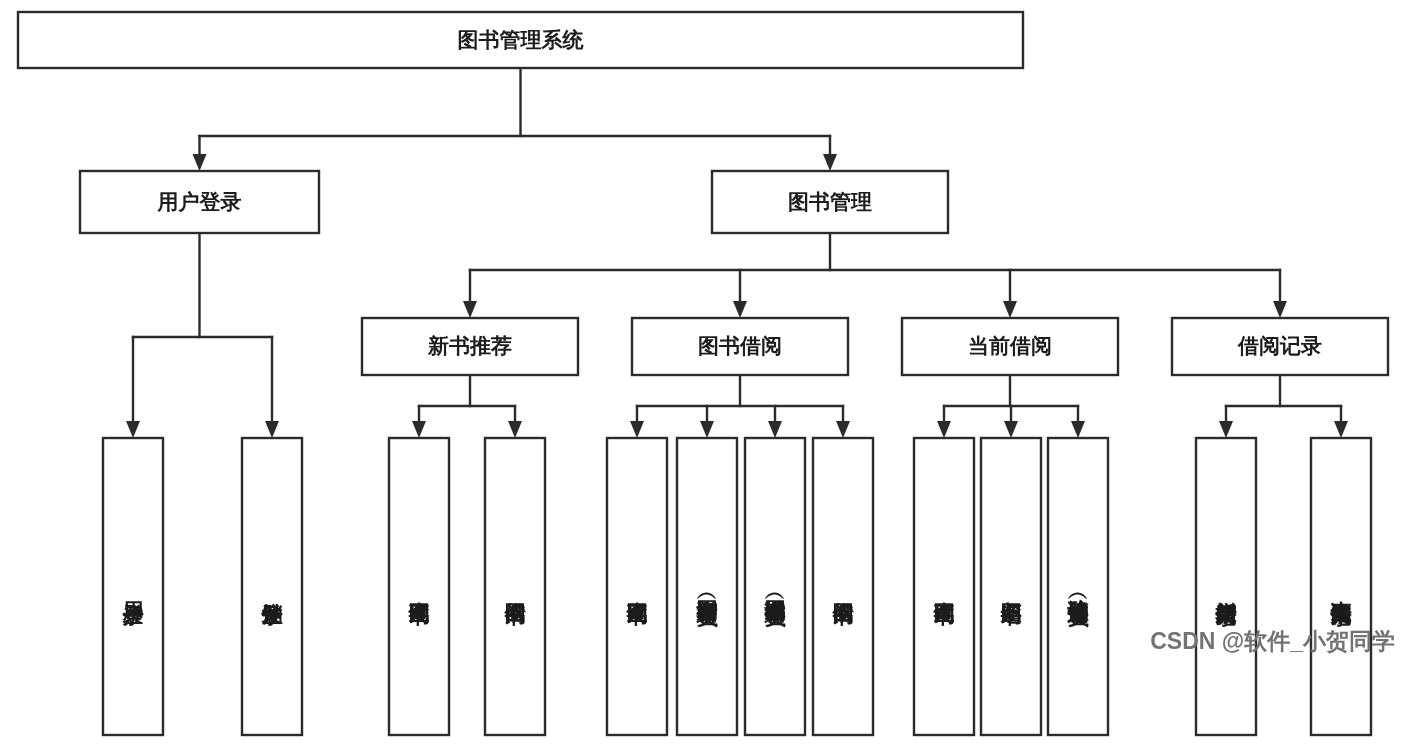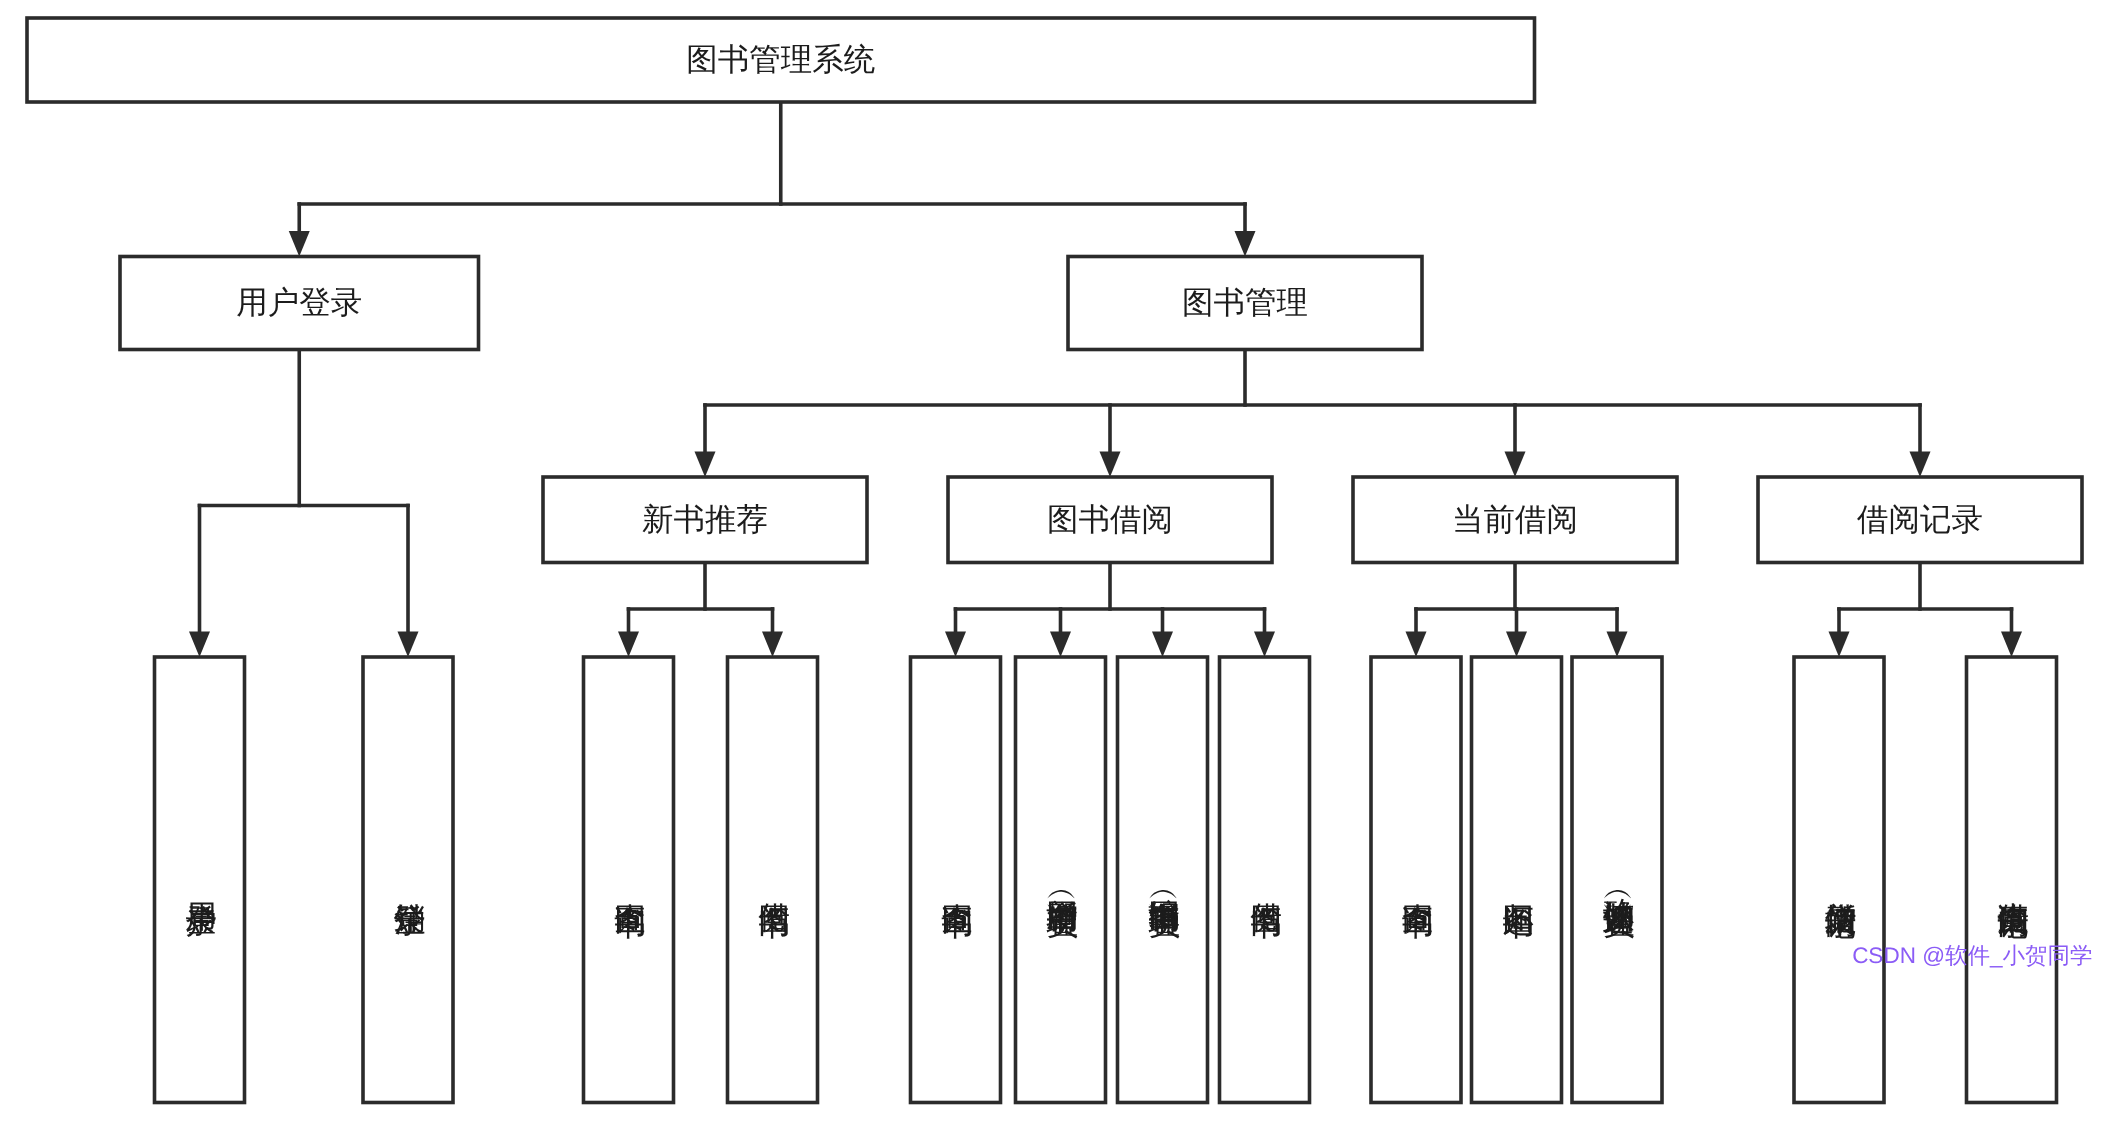--- a/index.html
+++ b/index.html
@@ -11,20 +11,21 @@
     width: 1405px;
     height: 747px;
     font-family: "Liberation Sans", "DejaVu Sans", sans-serif;
     overflow: hidden;
     position: relative;
   }
   #diagram-root {
     position: relative;
     width: 1405px;
     height: 667px;
+    font-weight: bold;
   }
   svg.flow {
     position: absolute;
     top: 0;
     left: 0;
     width: 1405px;
     height: 747px;
   }
   .node-box {
     fill: #ffffff;
@@ -60,24 +61,24 @@
     display: flex;
     align-items: center;
     justify-content: center;
     text-align: center;
     white-space: nowrap;
     pointer-events: none;
   }
   .watermark {
     position: absolute;
     right: 10px;
-    bottom: 20px;
+    bottom: 10px;
     font-family: "Liberation Sans", "DejaVu Sans", sans-serif;
-    font-size: 15px;
-    color: #8b5cf6;
+    font-size: 23px;
+    color: #737373;
     white-space: nowrap;
   }
 </style>
 </head>
 <body>
 
 <div id="diagram-root">
   <svg class="flow" viewBox="0 0 1405 747">
     <g id="connector-layer">
         <line x1="520.5" y1="68" x2="520.5" y2="136" class="connector"></line>

